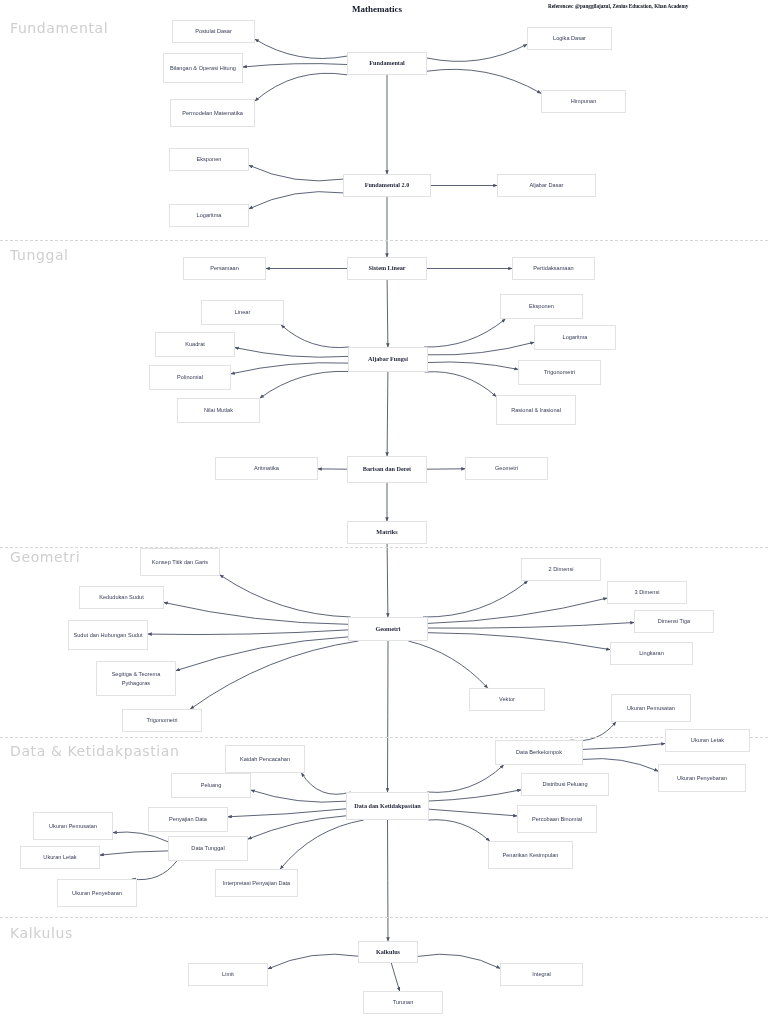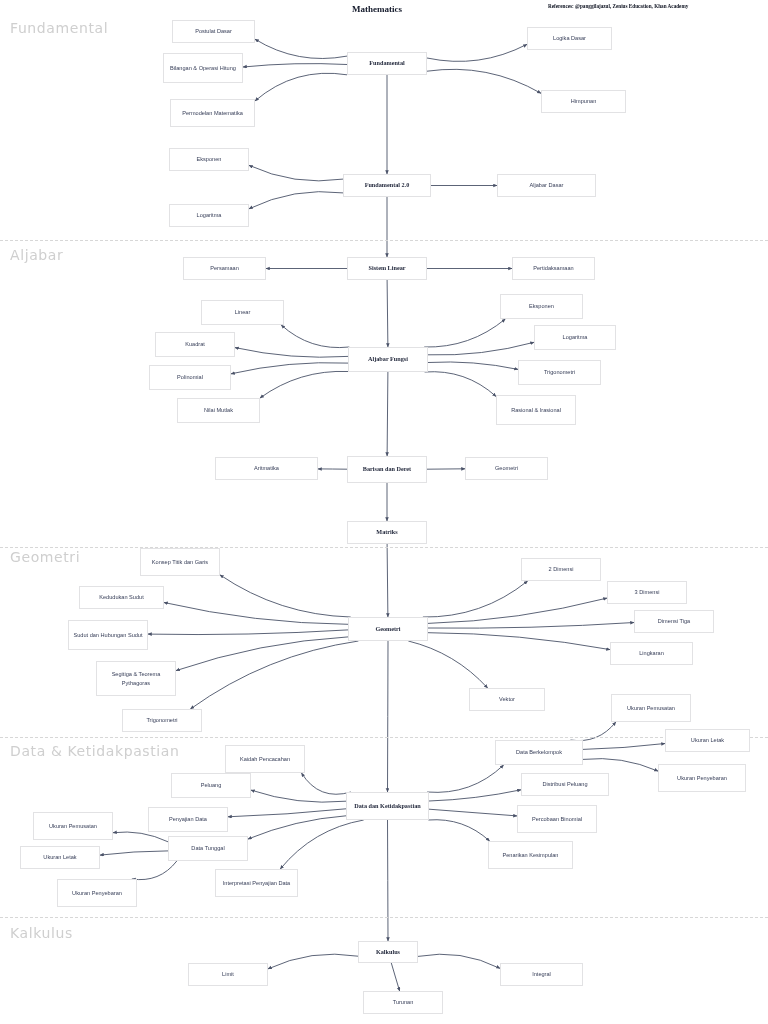--- a/index.html
+++ b/index.html
@@ -104,21 +104,21 @@
         <path d="M418.0,956.4 Q461.0,948.6 500.0,968.4" fill="none" stroke="#4a5268" stroke-width="0.9" marker-end="url(#arrow)"></path>
         <path d="M391.3,963.0 Q395.4,977.0 399.6,991.0" fill="none" stroke="#4a5268" stroke-width="0.9" marker-end="url(#arrow)"></path>
       </g>
   </svg>
 
   <div class="title" style="left:352px;top:4px;">Mathematics</div>
   <div class="refs" style="left:548px;top:3px;">References: @panggilajazul, Zenius Education, Khan Academy</div>
 
   <div id="sections">
       <div class="sec-label" style="left: 10px; top: 20px;">Fundamental</div>
-      <div class="sec-label" style="left: 10px; top: 247px;">Aljabar</div>
+      <div class="sec-label" style="left: 10px; top: 247px;">Tunggal</div>
       <div class="sec-label" style="left: 10px; top: 549px;">Geometri</div>
       <div class="sec-label" style="left: 10px; top: 743px;">Data &amp; Ketidakpastian</div>
       <div class="sec-label" style="left: 10px; top: 925px;">Kalkulus</div>
     </div>
   <div id="seps">
       <div class="sep" style="top: 240px;"></div>
       <div class="sep" style="top: 547px;"></div>
       <div class="sep" style="top: 737px;"></div>
       <div class="sep" style="top: 917px;"></div>
     </div>

